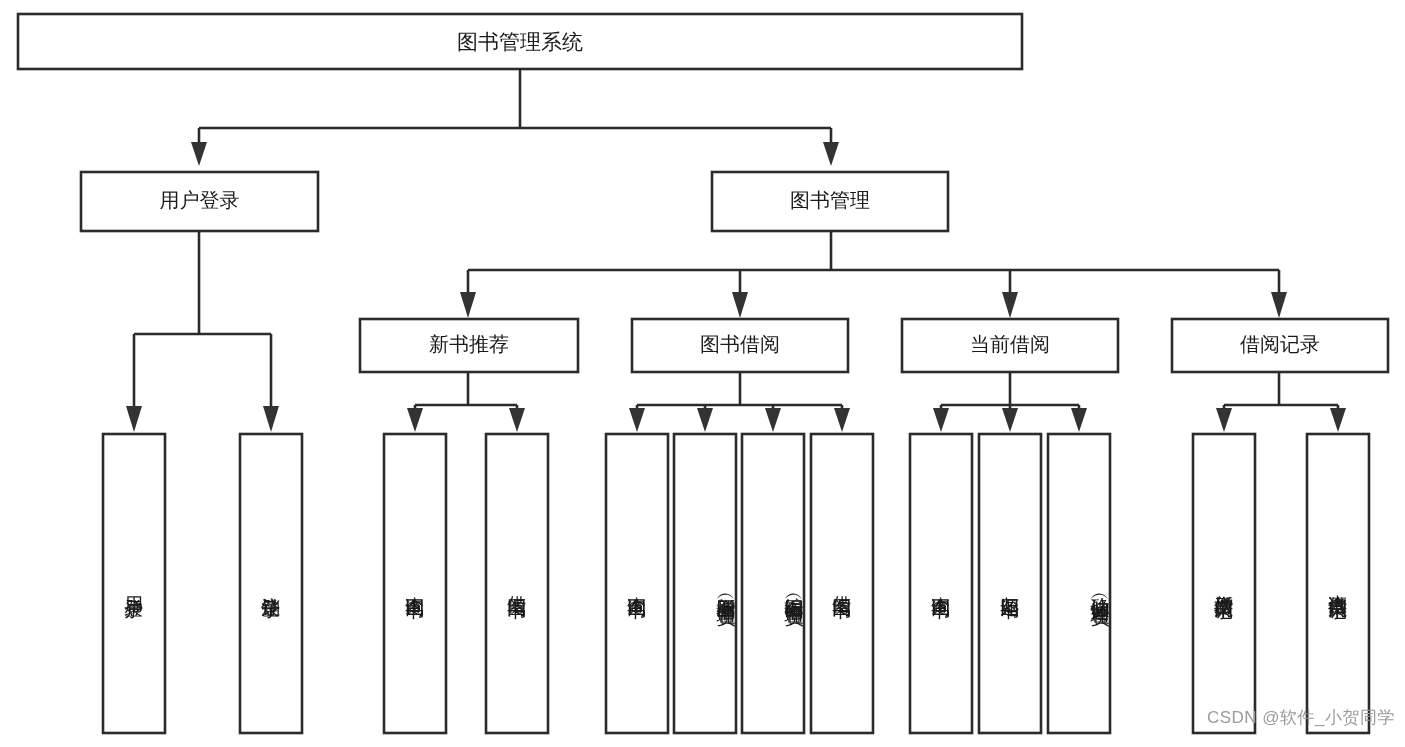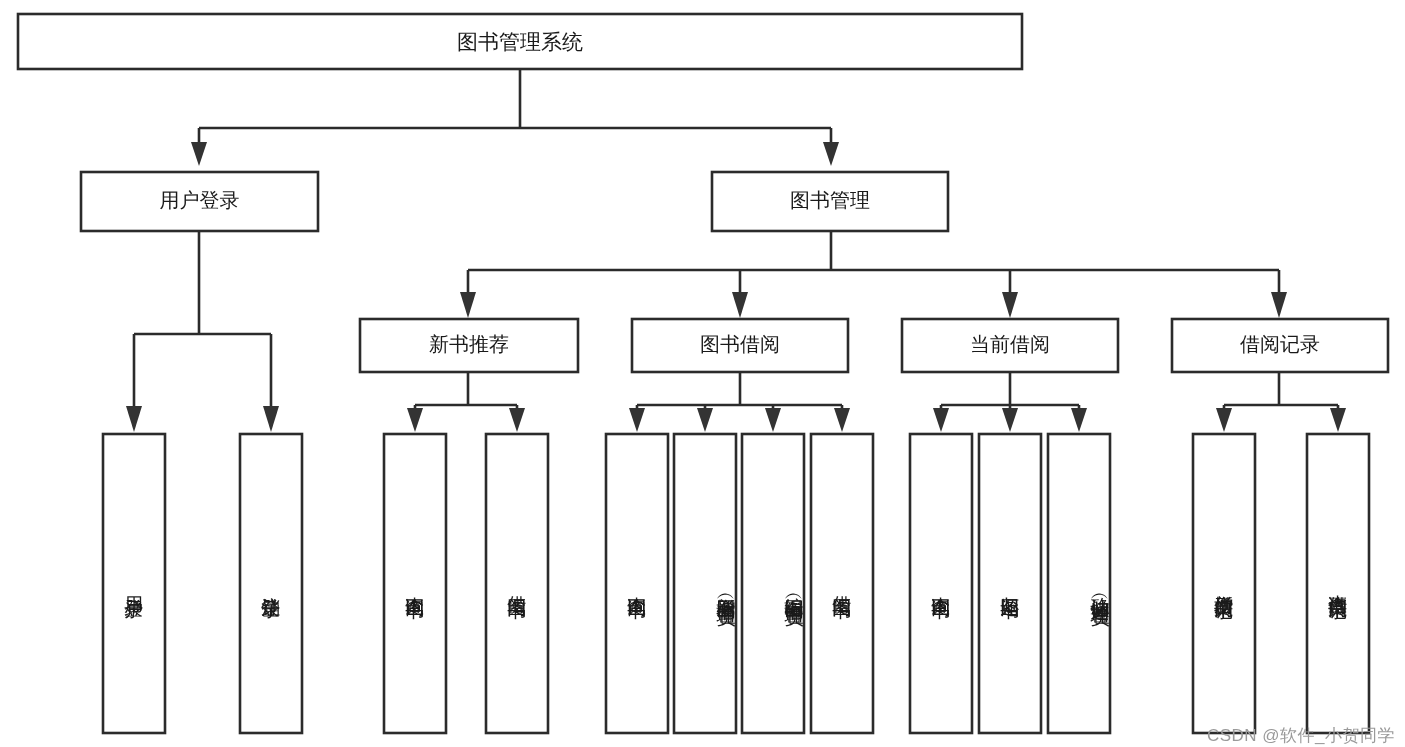--- a/index.html
+++ b/index.html
@@ -62,21 +62,21 @@
     font-size: 19px;
     line-height: 1.02;
     letter-spacing: 1.5px;
     color: #1a1a1a;
     white-space: nowrap;
     pointer-events: none;
   }
   .watermark {
     position: absolute;
     right: 10px;
-    bottom: 0;
+    bottom: 18px;
     font-family: "Liberation Sans", "DejaVu Sans", sans-serif;
     font-size: 17px;
     color: #9a9a9a;
     letter-spacing: 0.5px;
     user-select: none;
   }
 </style>
 </head>
 <body>
 

